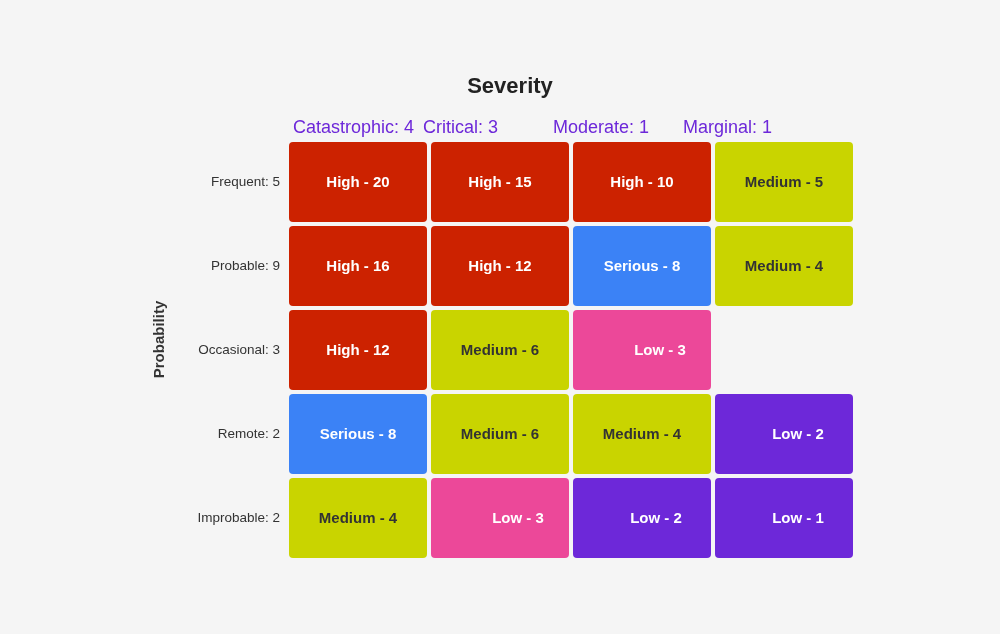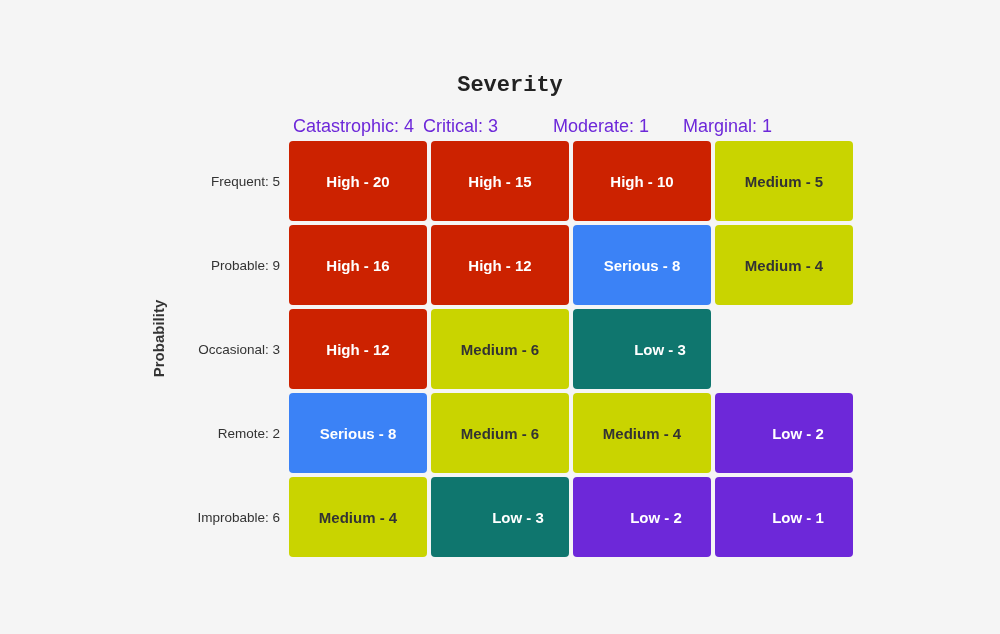--- a/index.html
+++ b/index.html
@@ -17,21 +17,20 @@
       position: relative;
       width: 750px;
       padding: 20px 0 20px 20px;
     }
     .chart-title {
       text-align: center;
       font-size: 22px;
       font-weight: bold;
       margin-bottom: 18px;
       color: #222;
-      font-family: Liberation Mono, monospace;
     }
     .main-area {
       display: flex;
       flex-direction: row;
       align-items: stretch;
     }
     .probability-label-wrapper {
       display: flex;
       align-items: center;
       justify-content: center;
@@ -90,21 +89,21 @@
       border-radius: 4px;
       margin-right: 4px;
       text-align: center;
     }
     .cell:last-child { margin-right: 0; }
 
     
     .high     { background-color: #cc2200; }
     .serious  { background-color: #3b82f6; }
     .medium-yellow { background-color: #c9d400; color: #333; }
-    .low-green     { background-color: #0f766e; padding-left: 36px; }
+    .low-green     { background-color: #ec4899; padding-left: 36px; }
     .low-dark-green { background-color: #6d28d9; padding-left: 28px; }
   </style>
 </head>
 <body>
 
 <div class="chart-container">
   <div class="chart-title">Severity</div>
 
   <div class="main-area">
 
@@ -143,21 +142,21 @@
             <div class="cell low-green">Low - 3</div>
           </div>
           <div class="row">
             <div class="row-label">Remote: 2</div>
             <div class="cell serious">Serious - 8</div>
             <div class="cell medium-yellow">Medium - 6</div>
             <div class="cell medium-yellow">Medium - 4</div>
             <div class="cell low-dark-green">Low - 2</div>
           </div>
           <div class="row">
-            <div class="row-label">Improbable: 6</div>
+            <div class="row-label">Improbable: 2</div>
             <div class="cell medium-yellow">Medium - 4</div>
             <div class="cell low-green">Low - 3</div>
             <div class="cell low-dark-green">Low - 2</div>
             <div class="cell low-dark-green">Low - 1</div>
           </div>
         </div>
     </div>
   </div>
 </div>
 

